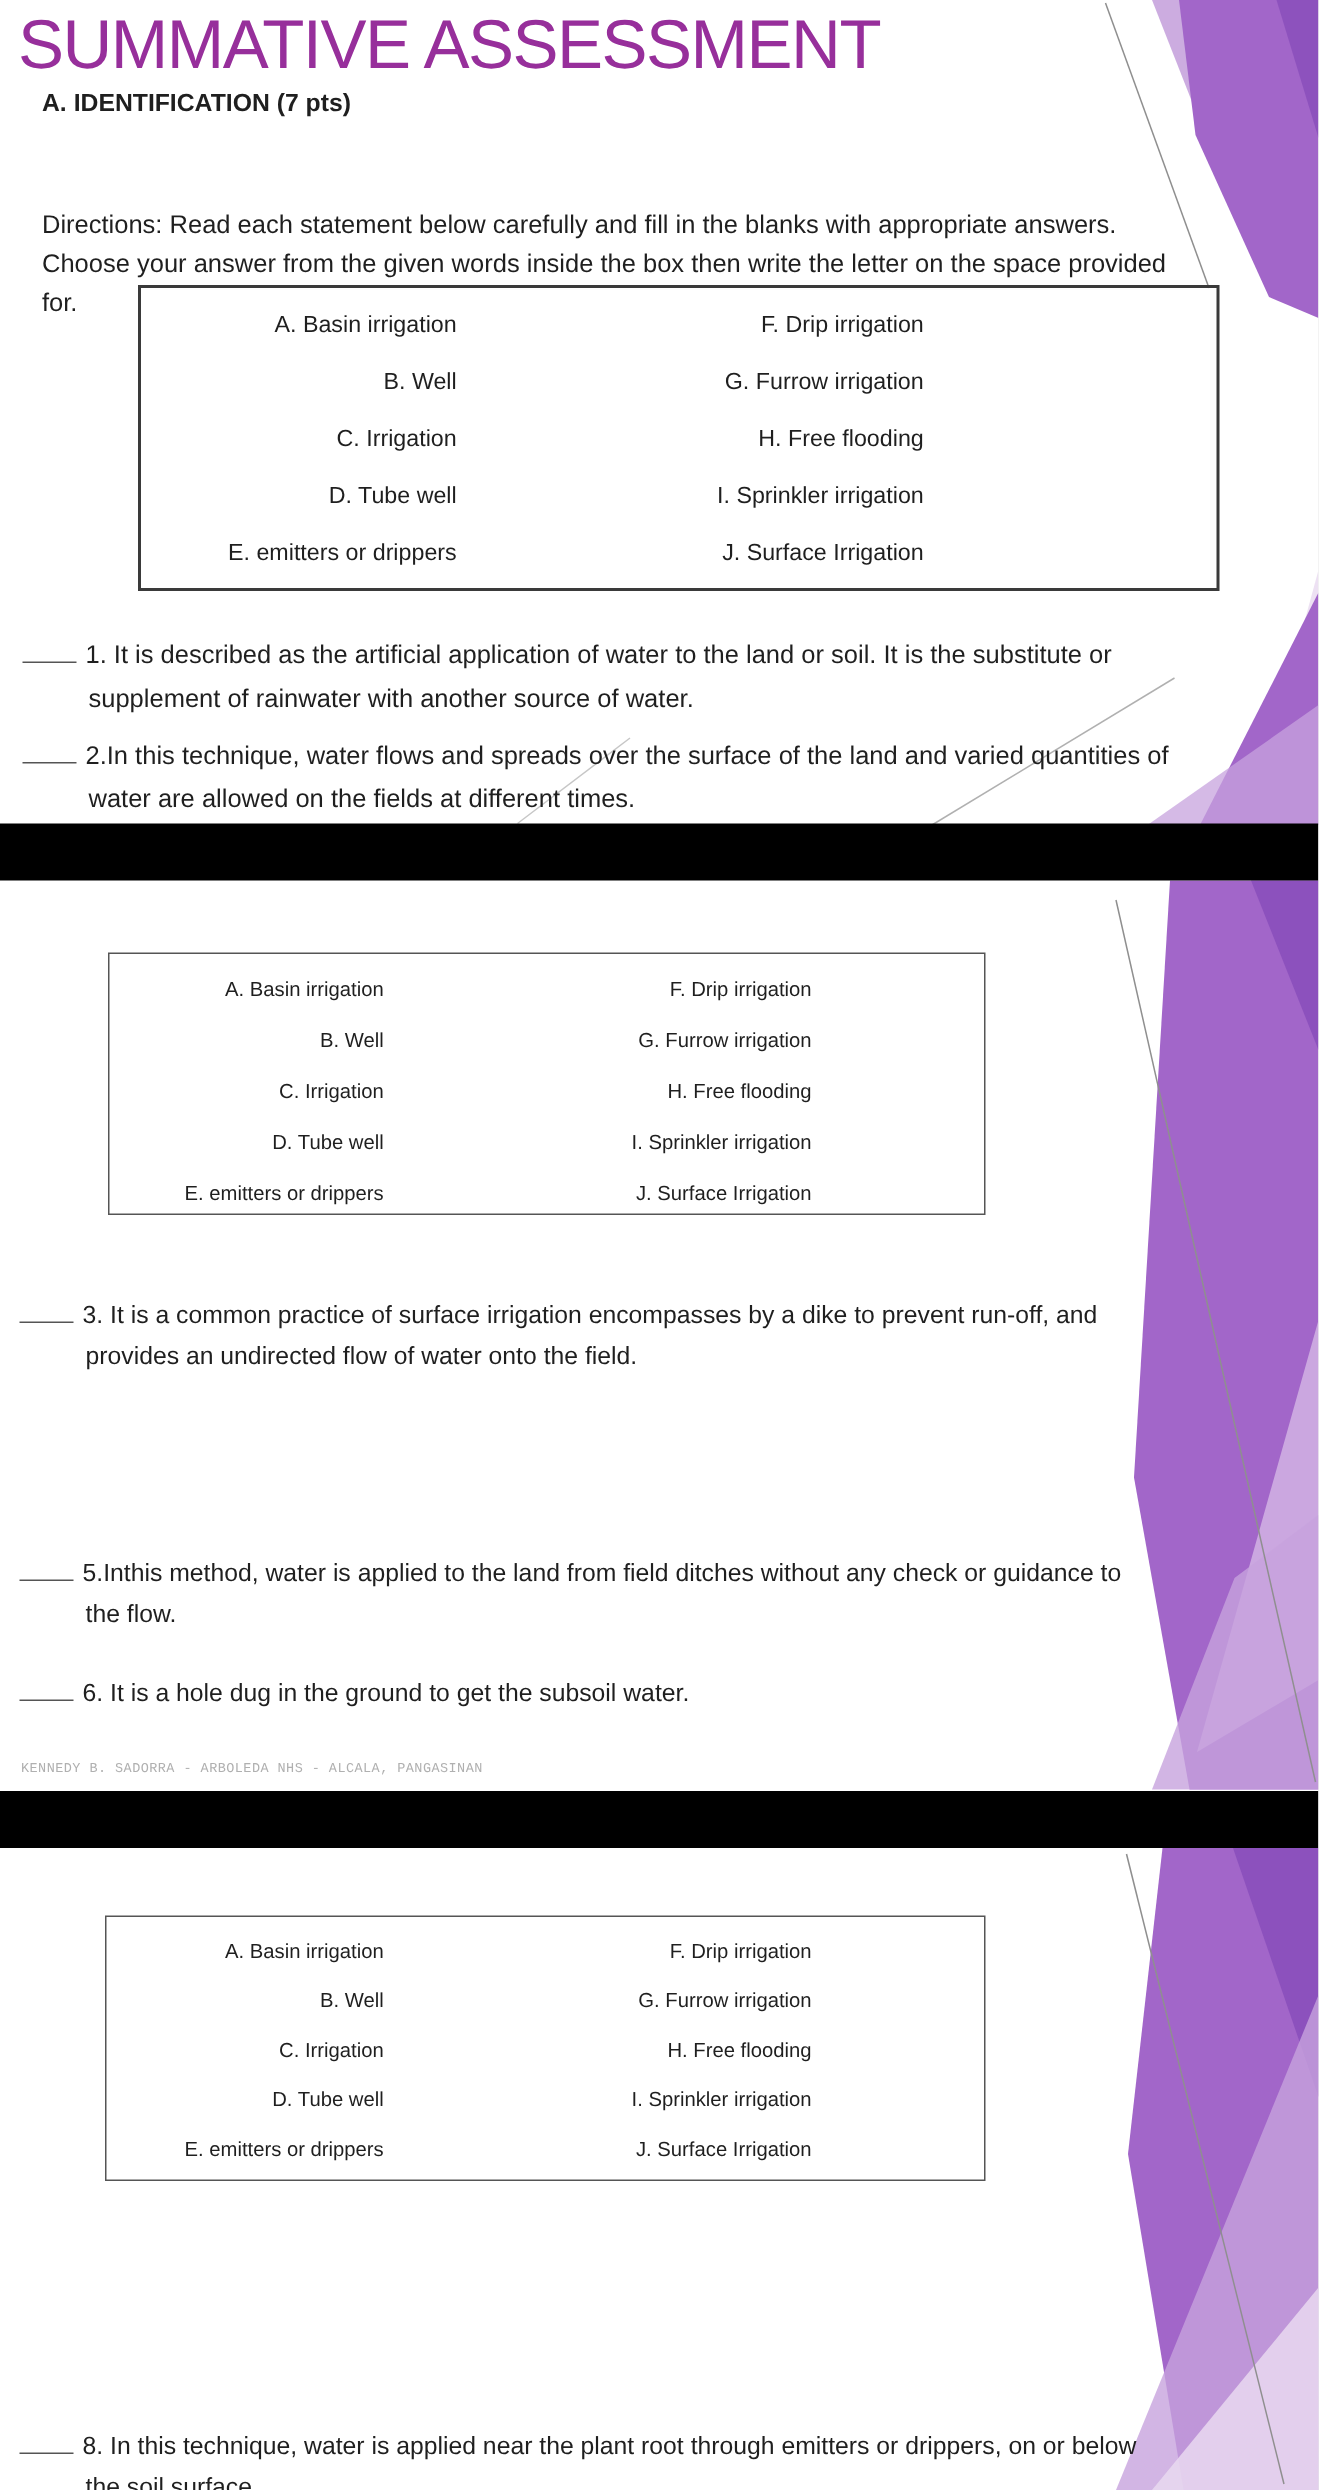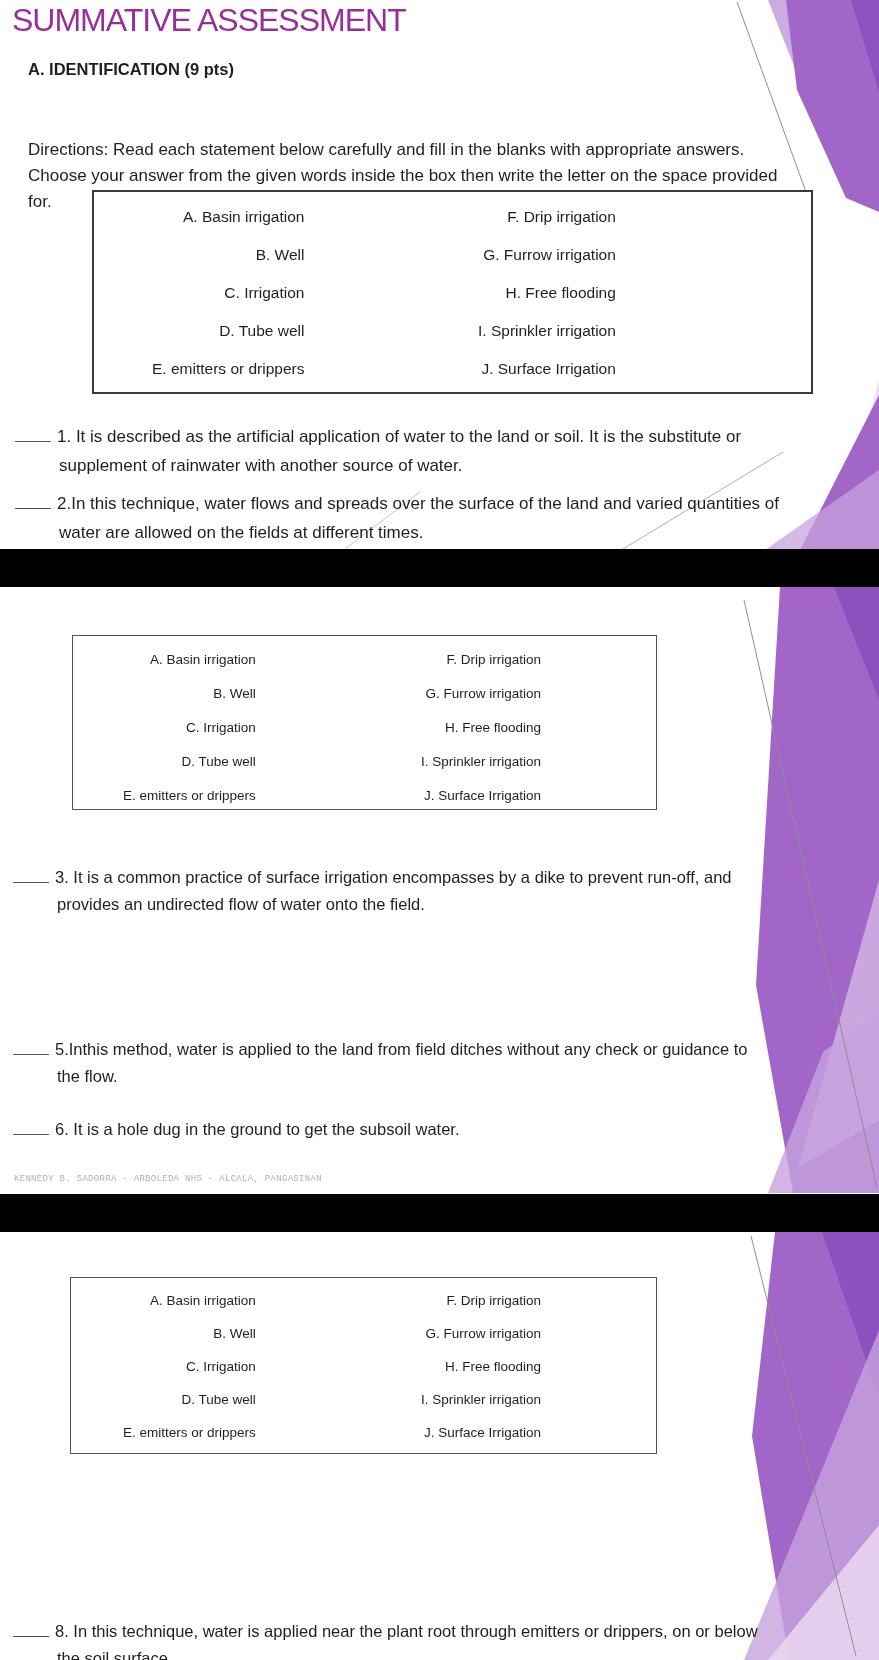--- a/index.html
+++ b/index.html
@@ -7,21 +7,21 @@
     position:relative; width:879px; height:1660px; margin:0 auto;
     background:#ffffff; overflow:hidden;
     font-family:"Liberation Sans", sans-serif; color:#1f1f1f;
   }
   .decor { position:absolute; left:0; top:0; z-index:1; }
   .band  { position:absolute; left:0; width:879px; height:38px; background:#000; z-index:2; }
   .layer { position:absolute; inset:0; z-index:3; }
   .layer > * { position:absolute; }
 
   .page-title {
-    left:12px; top:2px; font-size:32px; letter-spacing:-1px;
+    left:12px; top:2px; font-size:46px; letter-spacing:-1px;
     color:#972f9b; font-weight:500; white-space:nowrap;
   }
   .sec-heading { left:28px; top:60px; font-size:16.5px; font-weight:bold; }
   .directions  { left:28px; top:93px; width:757px; font-size:17px; line-height:26px;margin-top:44px; }
 
   .wordbox { border:2px solid #3a3a3a; }
   .wordbox.thin { border:1px solid #555; }
   .wb-col { position:absolute; top:0; }
   .wb-col div { white-space:nowrap;text-align:right; }
   .wb1 .wb-col { padding-top:6px; line-height:38px; font-size:15.5px; }
@@ -69,21 +69,21 @@
     <polygon points="879,1525 879,1660 768,1660" opacity="0.85" fill="#e9d9f0"></polygon>
     <line x1="751" y1="1236" x2="856" y2="1656" stroke-width="1" stroke="#8f8f8f"></line>
   </svg>
 
   <div class="band" style="top:549px"></div>
   <div class="band" style="top:1194px"></div>
 
   <div class="layer">
 
     <div class="page-title">SUMMATIVE ASSESSMENT</div>
-    <div class="sec-heading">A. IDENTIFICATION (9 pts)</div>
+    <div class="sec-heading">A. IDENTIFICATION (7 pts)</div>
     <div class="directions">Directions: Read each statement below carefully and fill in the blanks with appropriate answers. Choose your answer from the given words inside the box then write the letter on the space provided for.</div>
 
     <div class="wordbox wb1" style="left:92px; top:190px; width:717px; height:200px;">
       <div class="wb-col" style="left:58px">
         <div>A. Basin irrigation</div>
         <div>B. Well</div>
         <div>C. Irrigation</div>
         <div>D. Tube well</div>
         <div>E. emitters or drippers</div>
       </div>

